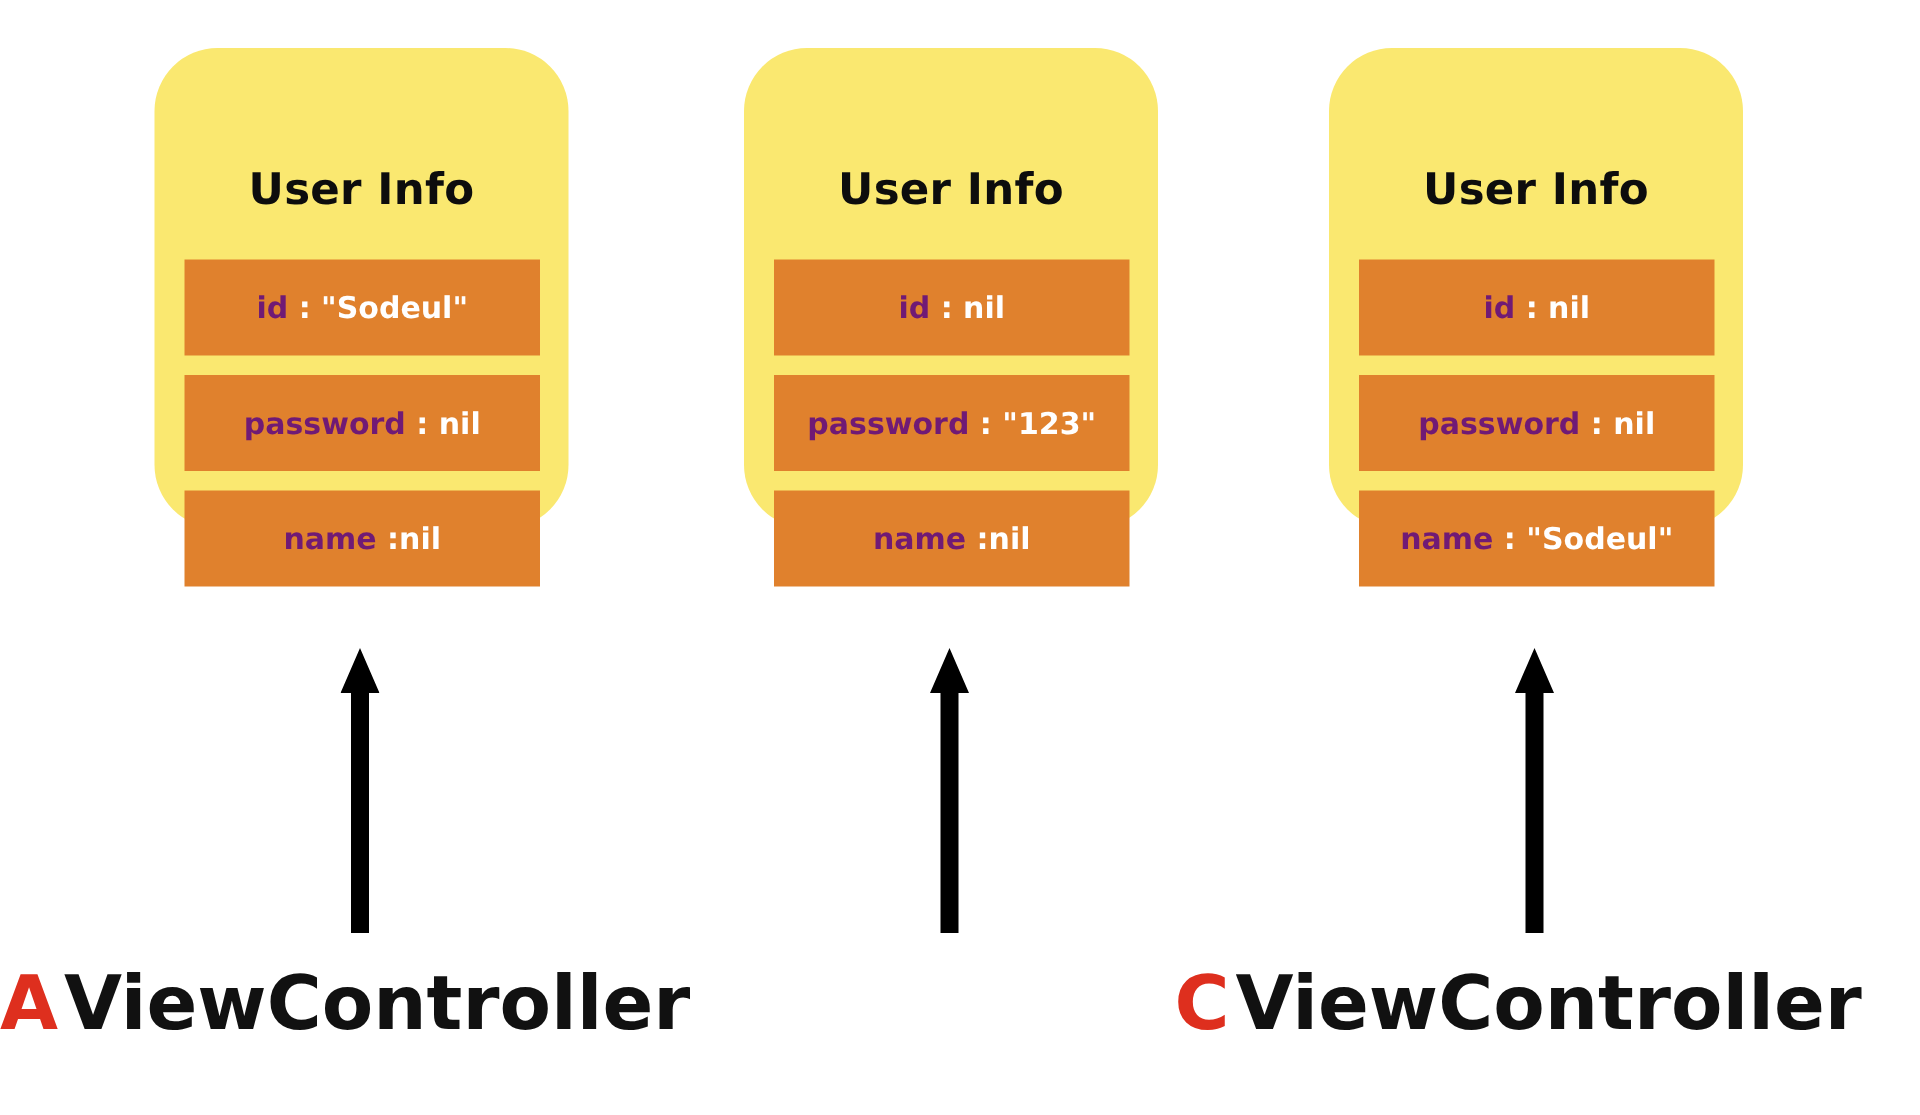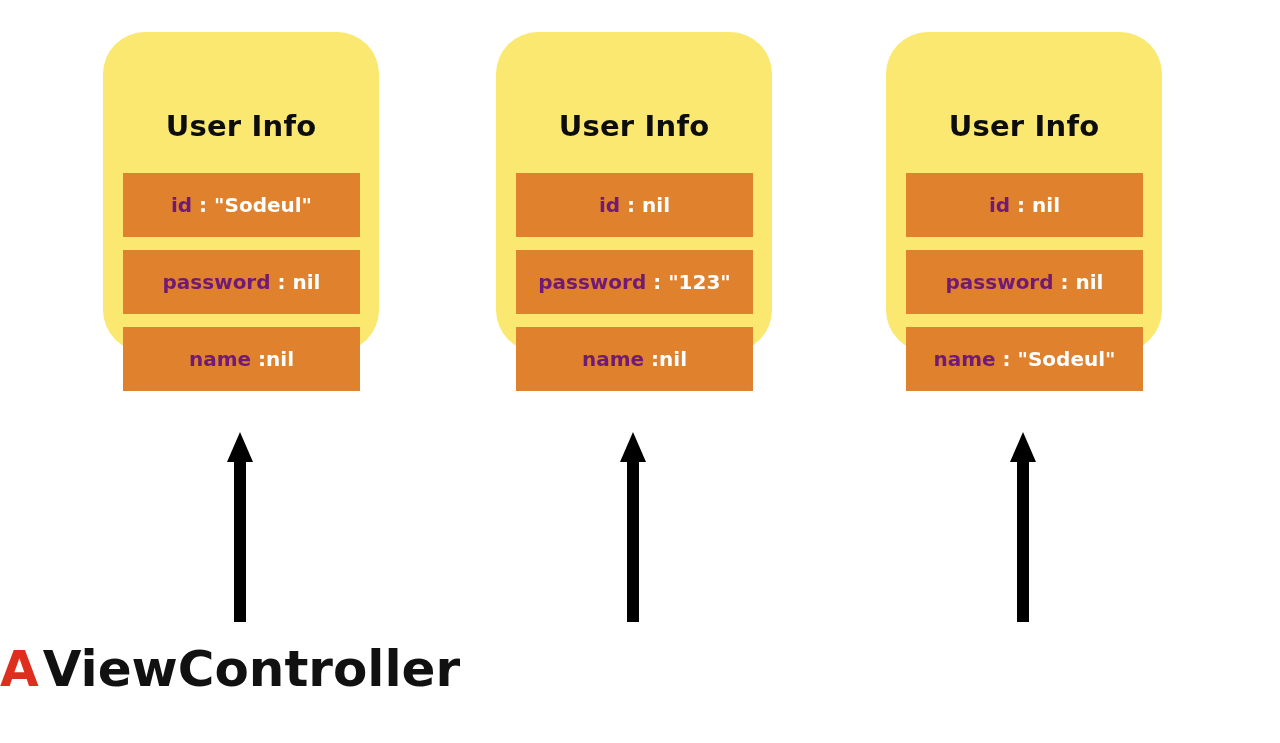--- a/index.html
+++ b/index.html
@@ -193,15 +193,16 @@
         </div>
       </div>
     </div>
 
     <div class="arrow">
       <svg width="26" height="190" viewBox="0 0 26 190" xmlns="http://www.w3.org/2000/svg">
         <polygon points="13,0 26,30 19,30 19,190 7,190 7,30 0,30" fill="#000000"></polygon>
       </svg>
     </div>
 
+    <div class="vc-label"><span class="vc-letter">C</span><span>ViewController</span></div>
   </div>
 
 </div>
 
 </body></html>

